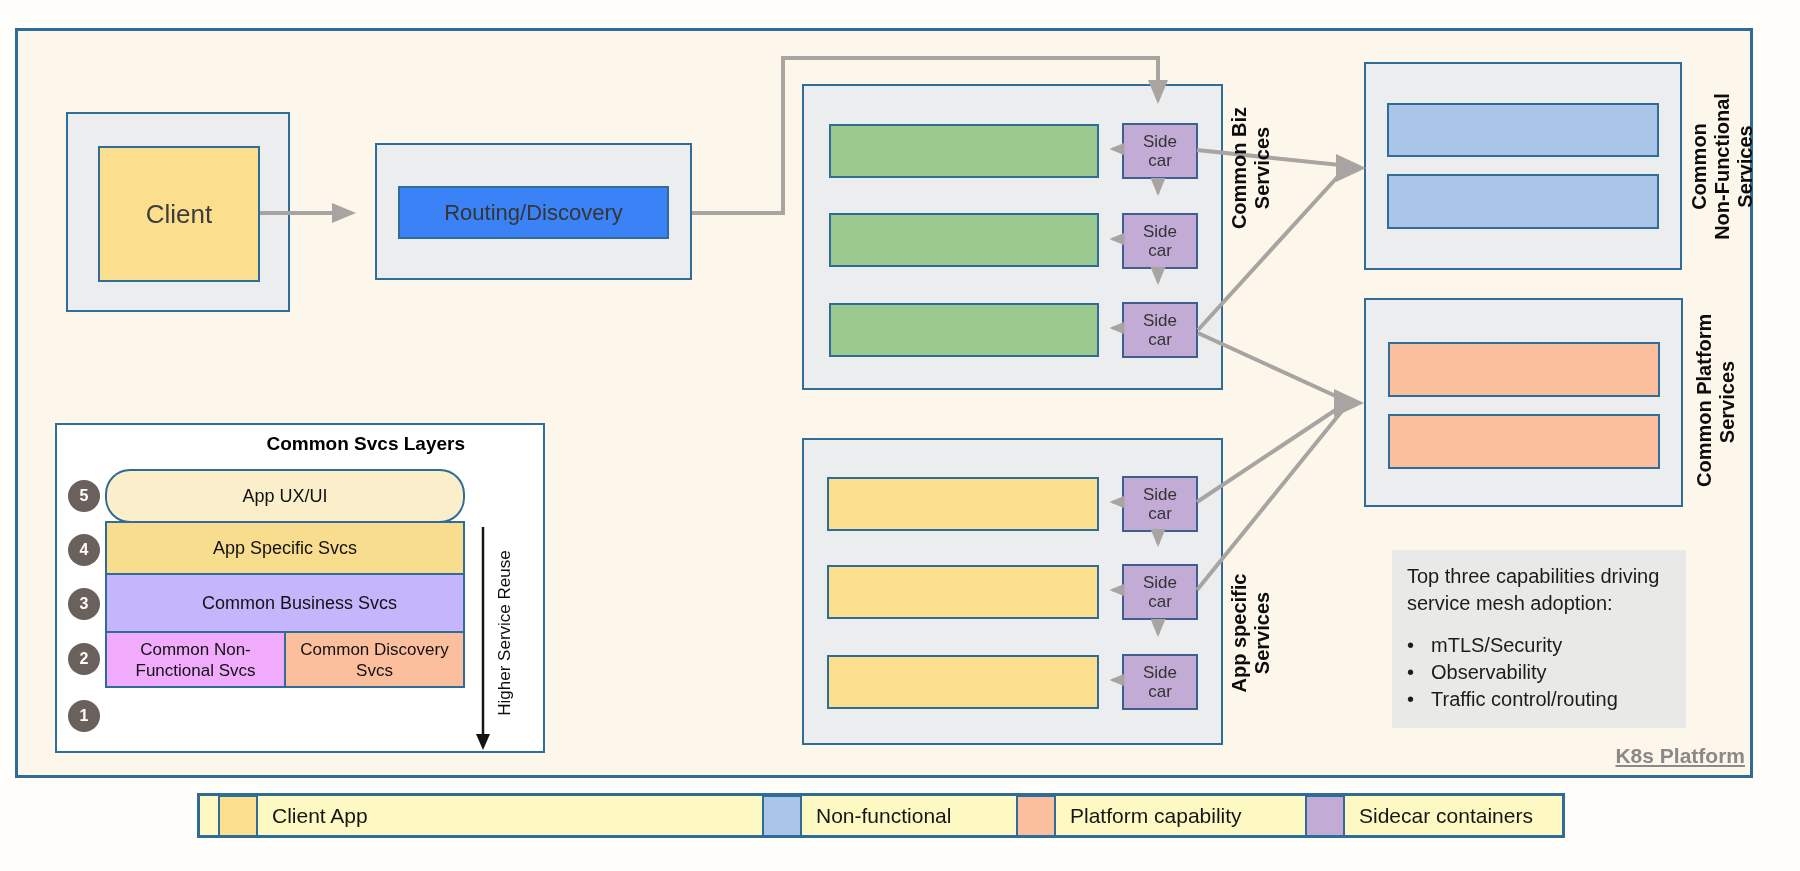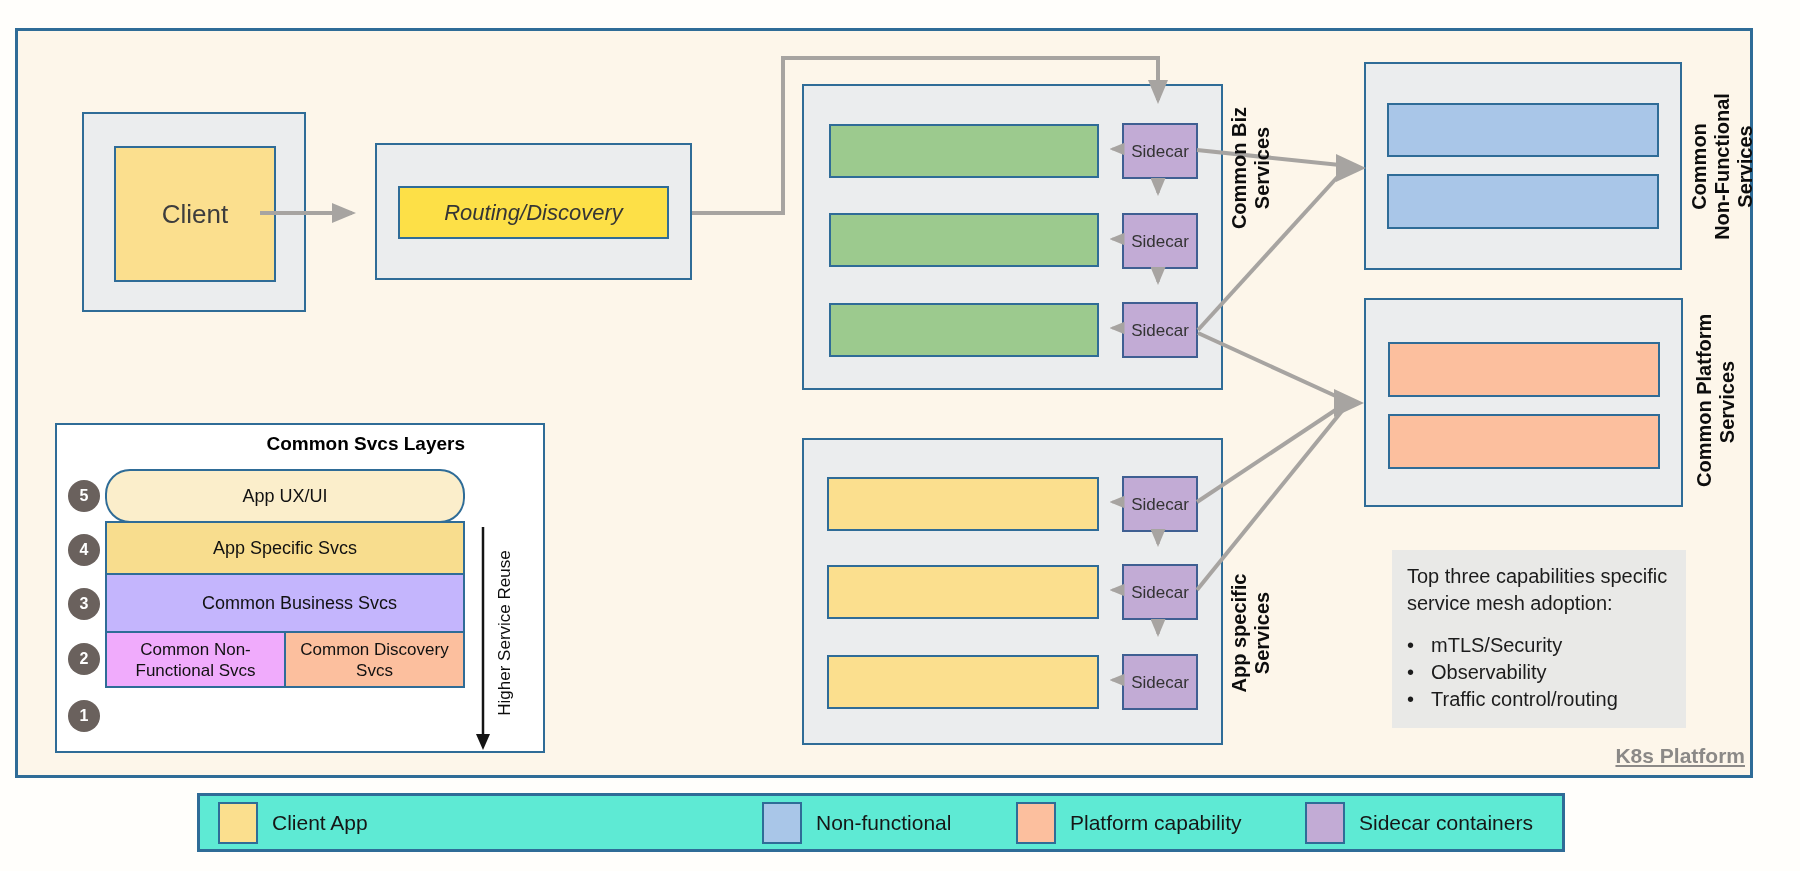--- a/index.html
+++ b/index.html
@@ -16,21 +16,21 @@
   .main-box {
     left: 15px; top: 28px; width: 1738px; height: 750px;
     background: #fdf6ea; border: 3px solid #2f6c97; z-index: 1;
   }
 
   
   .grp { background: #ebedee; border: 2.5px solid #2f6c97; z-index: 10; }
   .svc { border: 2px solid #2f6c97; z-index: 11; }
   .sidecar {
     border: 2px solid #3f5f92; z-index: 11;
-    display: flex; flex-direction: row; align-items: center; justify-content: center;
+    display: flex; flex-direction: column; align-items: center; justify-content: center;
     font-size: 17px; line-height: 19px; color: #333;
   }
 
   .client-text { font-size: 26px; color: #3d3d3d; }
   .routing-text { font-size: 22px; color: #353535; }
 
   
   .vlabel {
     position: absolute; z-index: 30;
     transform: rotate(-90deg);
@@ -78,42 +78,42 @@
   .cap-item { display: flex; }
   .cap-item .bullet { width: 24px; flex: none; }
 
   .k8s-tag {
     left: 1540px; top: 744px; width: 205px; text-align: right;
     font-size: 21px; font-weight: 700; color: #8b8987; z-index: 10; text-decoration: underline;
   }
 
   
   .legend {
-    left: 197px; top: 793px; width: 1368px; height: 59px;
-    background: #5eead4; border: 3px solid #2f6c97; z-index: 10;
+    left: 197px; top: 793px; width: 1368px; height: 45px;
+    background: #fef9c3; border: 3px solid #2f6c97; z-index: 10;
   }
   .legend-item { position: absolute; top: 0; height: 100%; display: flex; align-items: center; }
   .legend-swatch { width: 40px; height: 42px; border: 2px solid #2f6c97; margin-right: 14px; flex: none; }
   .legend-label { font-size: 21px; color: #161616; white-space: nowrap; }
 
   svg.overlay { position: absolute; left: 0; top: 0; z-index: 20; pointer-events: none; }
 </style>
 </head>
 <body>
 
 <div id="root">
 
   <div class="abs main-box"></div>
 
-  <div class="abs grp" style="left:66px; top:112px; width:224px; height:200px;margin-left:16px;">
+  <div class="abs grp" style="left:66px; top:112px; width:224px; height:200px;">
     <div class="abs svc ctext client-text" style="left: 30px; top: 32px; width: 162px; height: 136px; background-color: rgb(251, 223, 142);">Client</div>
   </div>
 
   <div class="abs grp" style="left:375px; top:143px; width:317px; height:137px;">
-    <div class="abs svc ctext routing-text" style="left: 21px; top: 41px; width: 271px; height: 53px; background-color: #fde047; font-style: italic;">Routing/Discovery</div>
+    <div class="abs svc ctext routing-text" style="left: 21px; top: 41px; width: 271px; height: 53px; background-color: #3b82f6;">Routing/Discovery</div>
   </div>
 
   <div class="abs grp" style="left:802px; top:84px; width:421px; height:306px;">
     <div class="abs svc" style="left: 25px; top: 38px; width: 270px; height: 54px; background-color: rgb(156, 202, 142);"></div>
     <div class="abs svc" style="left: 25px; top: 127px; width: 270px; height: 54px; background-color: rgb(156, 202, 142);"></div>
     <div class="abs svc" style="left: 25px; top: 217px; width: 270px; height: 54px; background-color: rgb(156, 202, 142);"></div>
     <div class="abs sidecar" style="left: 318px; top: 37px; width: 76px; height: 56px; background-color: rgb(194, 171, 213);">
       <span>Side</span>
       <span>car</span>
     </div>
@@ -186,21 +186,21 @@
     <div class="badge" style="top:55px;">5</div>
     <div class="badge" style="top:109px;">4</div>
     <div class="badge" style="top:163px;">3</div>
     <div class="badge" style="top:218px;">2</div>
     <div class="badge" style="top:275px;">1</div>
   </div>
   <div class="vlabel vlabel-light" style="left:405px; top:623px; width:200px;">Higher Service Reuse</div>
 
   <div class="abs info-box">
     <div class="info-heading">
-      <div>Top three capabilities specific</div>
+      <div>Top three capabilities driving</div>
       <div>service mesh adoption:</div>
     </div>
     <div class="cap-items">
       <div class="cap-item">
         <span class="bullet">•</span>
         <span>mTLS/Security</span>
       </div>
       <div class="cap-item">
         <span class="bullet">•</span>
         <span>Observability</span>

